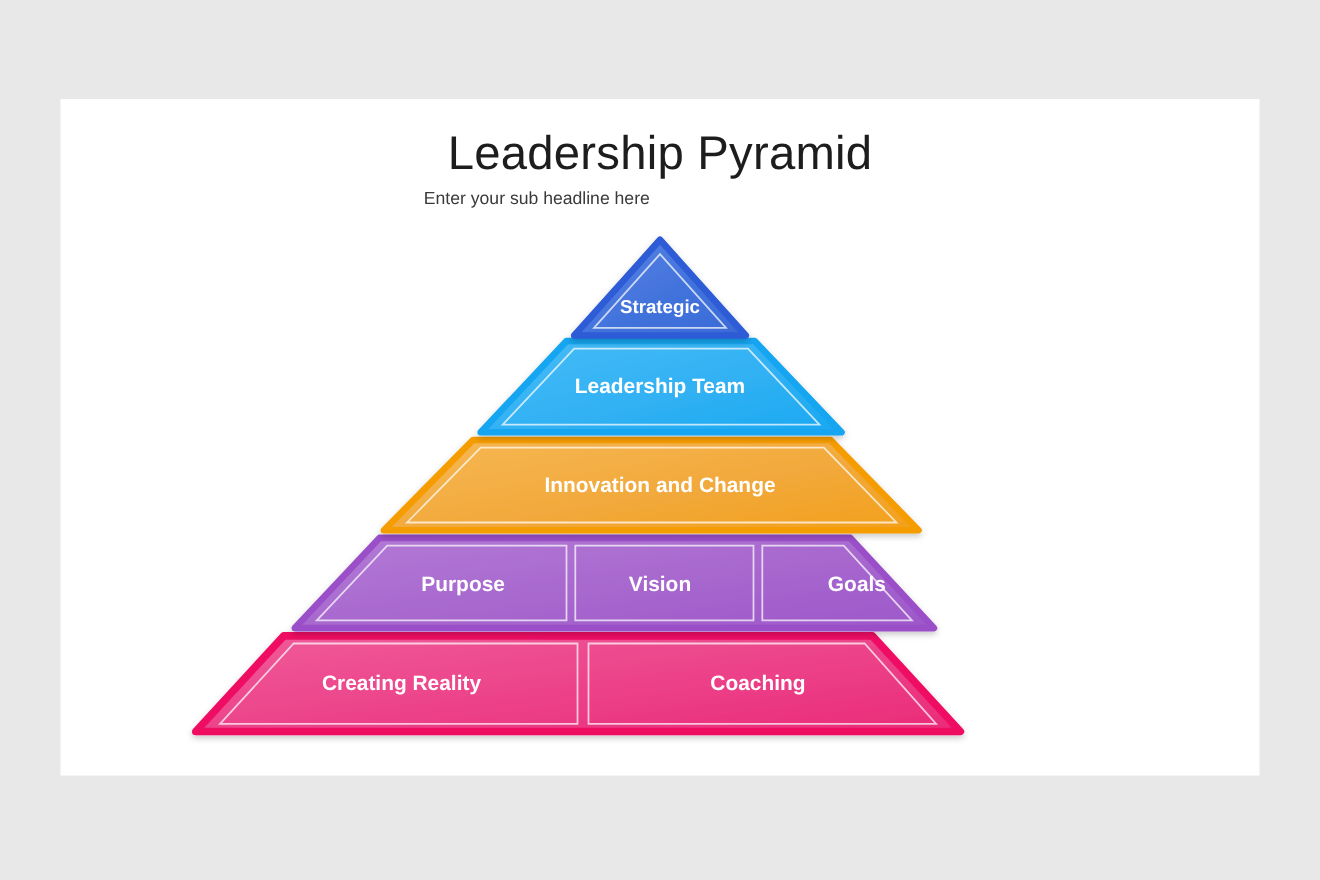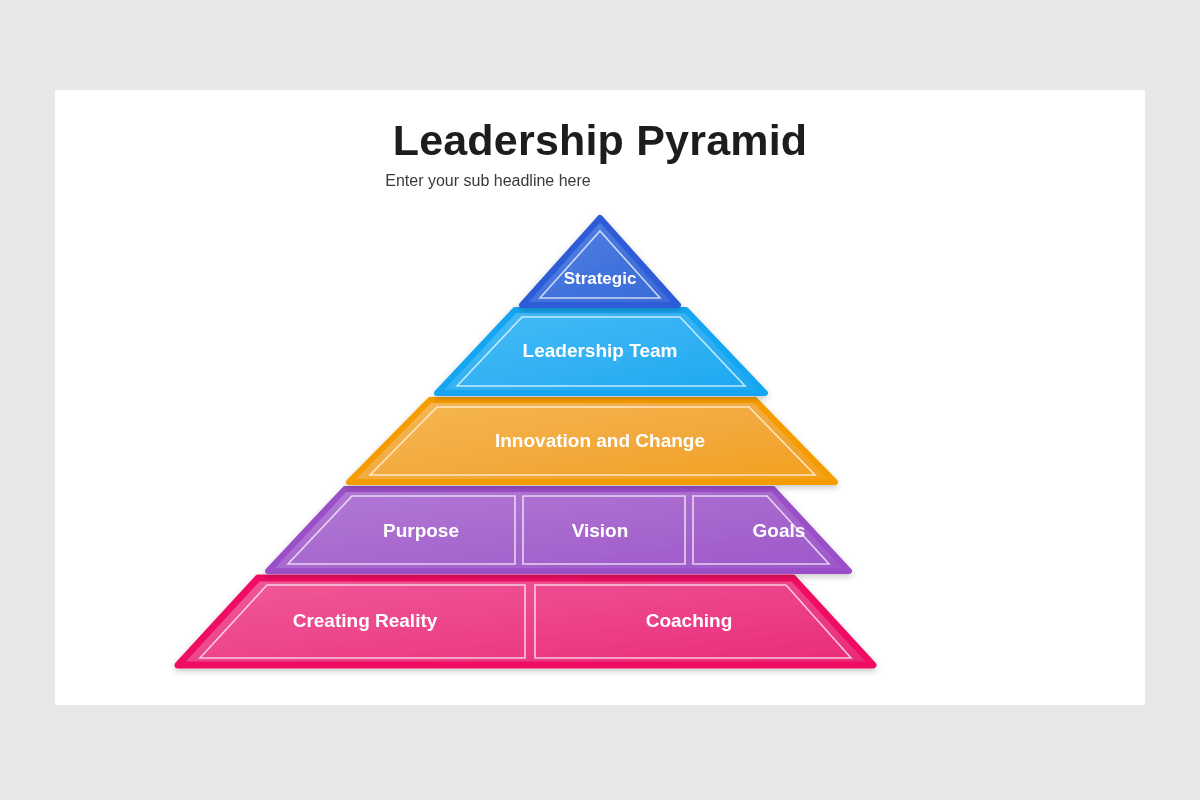--- a/index.html
+++ b/index.html
@@ -22,21 +22,21 @@
     height: 615px;
     background: #ffffff;
   }
   #slide-title {
     position: absolute;
     left: 0;
     top: 27px;
     width: 1090px;
     text-align: center;
     font-size: 43px;
-    font-weight: 700;
+    font-weight: 400;
     color: #1d1d1d;
     letter-spacing: 0.2px;
     line-height: 1.1;
   }
   #slide-subtitle {
     position: absolute;
     left: 0;
     top: 82px;
     width: 866px;
     text-align: center;

